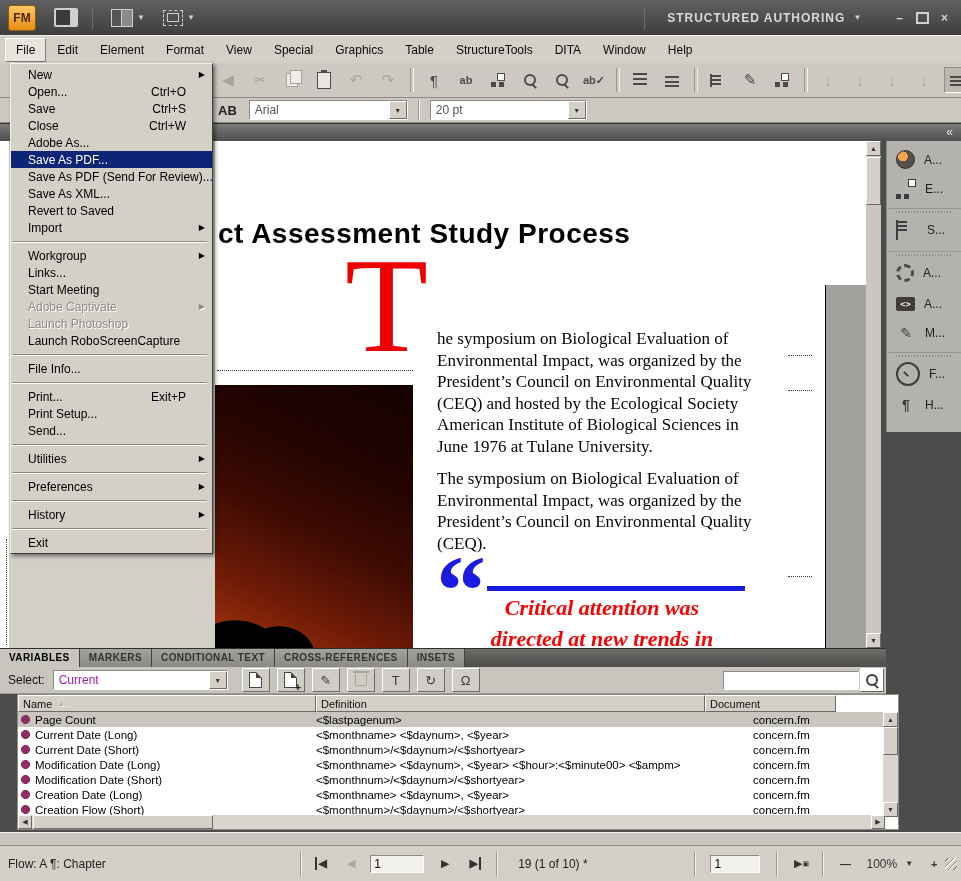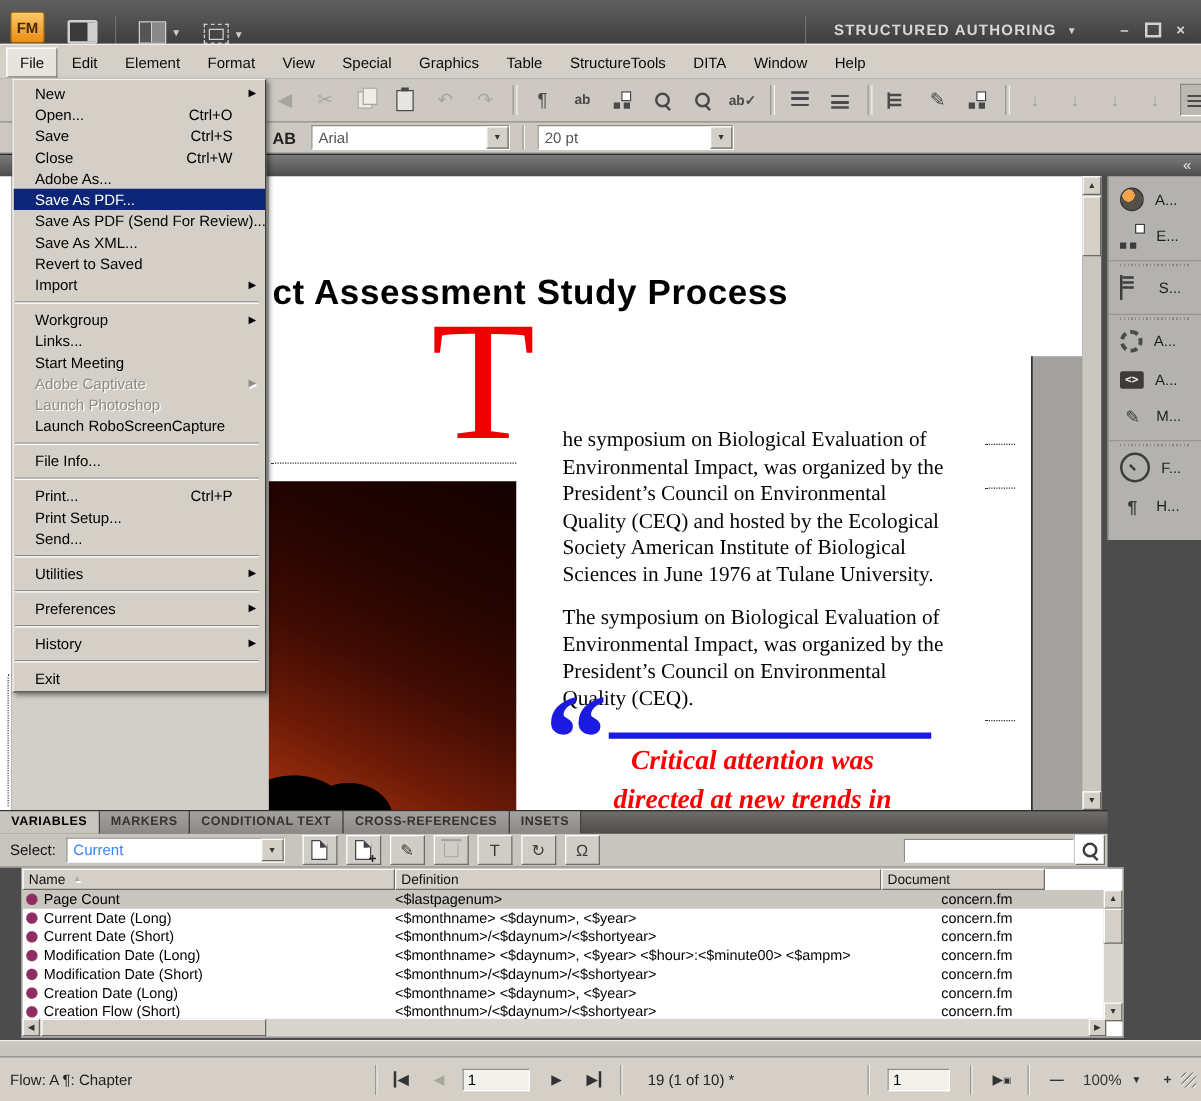--- a/index.html
+++ b/index.html
@@ -2,21 +2,21 @@
 <html style="--sel: #0c2577; --dropcap: #ee0000; --pqred: #fb0202; --quoteblue: #1a1ae0; --varicon: #8d2d62;"><head>
 <meta charset="utf-8">
 <style>
   html,body{margin:0;padding:0}
   body{width:961px;height:881px;position:relative;background:#4c4c4c;
        font-family:"Liberation Sans",sans-serif;overflow:hidden;-webkit-font-smoothing:none}
   .abs{position:absolute}
 
   
   #titlebar{left:0;top:0;width:961px;height:35px;background:linear-gradient(#606060,#3e3e3e);
-            display:flex;align-items:flex-end;border-bottom:1px solid #2a2a2a}
+            display:flex;align-items:center;border-bottom:1px solid #2a2a2a}
   .fm-logo{width:26px;height:24px;margin-left:8px;border-radius:3px;border:1px solid #8a5c10;
            background:linear-gradient(#fdc968,#e88d15);color:#4a2a00;font-weight:bold;font-size:12px;
            display:flex;align-items:center;justify-content:center}
   .tb-ic{margin-left:18px;display:flex;align-items:center;gap:4px}
   .win-toggle{width:20px;height:15px;background:#3a3a3a;border:2px solid #cfcfcf;border-radius:2px;position:relative}
   .win-toggle::after{content:"";position:absolute;right:0;top:0;bottom:0;width:6px;background:#cfcfcf}
   .tb-sep{width:1px;height:22px;background:#6e6e6e;margin-left:14px}
   .grid-ic{width:20px;height:16px;border:1px solid #cfcfcf;background:
            linear-gradient(90deg,#555 0 9px,#cfcfcf 9px 10px,#8a8a8a 10px 100%)}
   .mode-ic{width:18px;height:14px;border:1px dashed #cfcfcf;display:flex;align-items:center;justify-content:center}
@@ -96,21 +96,21 @@
   .dropcap{position:absolute;left:130px;top:96px;font-family:"Liberation Serif",serif;
            font-size:136px;line-height:1;color:var(--dropcap,#e00)}
   .frame-dotline{position:absolute;left:2px;top:229px;width:196px;border-top:1px dotted #333}
   .photo{position:absolute;left:0;top:244px;width:198px;height:263px;
          background:linear-gradient(205deg,#140200 0%,#230401 30%,#3f0b03 55%,#6f1b07 78%,#952c0c 93%,#a63c12 100%)}
   .photo::after{content:"";position:absolute;left:0;bottom:0;width:100%;height:46px;
       background:radial-gradient(46px 34px at 20px 52px,#000 98%,rgba(0,0,0,0)),
                  radial-gradient(36px 30px at 64px 54px,#000 98%,rgba(0,0,0,0))}
   .bodycol{position:absolute;left:222px;top:187px;width:334px;font-family:"Liberation Serif",serif;
            font-size:17px;line-height:21.5px;color:#050505}
-  .bodycol p{margin:13px}
+  .bodycol p{margin:0}
   .bodycol p + p{margin-top:11px}
   .pq-mark{position:absolute;left:221px;top:400px;font-family:"Liberation Serif",serif;font-weight:bold;
            font-size:100px;line-height:1;color:var(--quoteblue,#11e)}
   .pq-rule{position:absolute;left:272px;top:445px;width:258px;height:5px;background:var(--quoteblue,#11e)}
   .pq-text{position:absolute;left:228px;top:451px;width:318px;text-align:center;font-family:"Liberation Serif",serif;
            font-style:italic;font-weight:bold;font-size:22px;line-height:31px;color:var(--pqred,#f00)}
   .dotfrag{position:absolute;width:24px;border-top:1px dotted #333;left:573px}
   .gray-right{position:absolute;left:610px;top:144px;width:41px;height:363px;background:#a3a19e;border-left:1px solid #000}
   
   #vscroll{position:absolute;left:866px;top:0;width:15px;height:507px;background:#cac7c0}
@@ -474,21 +474,21 @@
     <span class="sc"></span>
 
   </div>
     <div class="mi sep">
     
     
     
   </div>
     <div class="mi">
     <span class="lbl">Print...</span>
-    <span class="sc">Ctrl+P</span>
+    <span class="sc">Exit+P</span>
 
   </div>
     <div class="mi">
     <span class="lbl">Print Setup...</span>
     <span class="sc"></span>
 
   </div>
     <div class="mi">
     <span class="lbl">Send...</span>
     <span class="sc"></span>
@@ -575,21 +575,21 @@
     <span class="btab active">VARIABLES</span>
     <span class="btab">MARKERS</span>
     <span class="btab">CONDITIONAL TEXT</span>
     <span class="btab">CROSS-REFERENCES</span>
     <span class="btab">INSETS</span>
   </div>
 
 <div class="abs" id="bctl">
   <span>Select:</span>
   <span class="combo">
-    <span style="color:#3b82f6">Current</span>
+    <span style="color:#a21caf">Current</span>
     <span class="cbtn">▼</span>
     </span>
   <span id="pbtns" style="display:flex">
       <span class="pbtn">
     <span class="ic i-page"></span>
   </span>
       <span class="pbtn">
     <span class="ic i-page-plus"></span>
   </span>
       <span class="pbtn">

